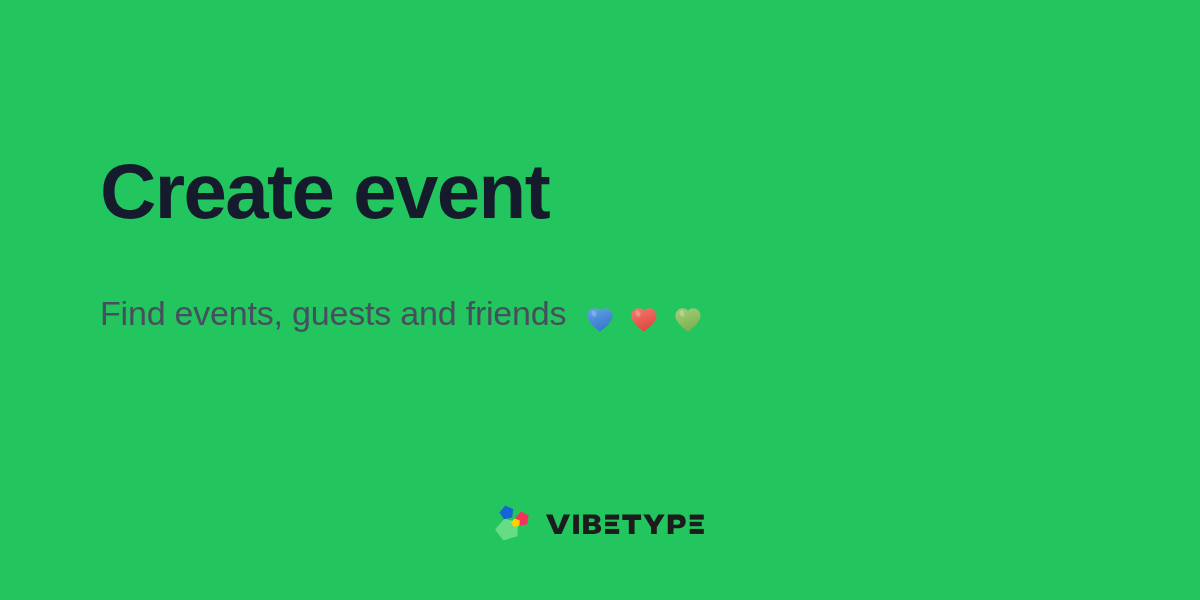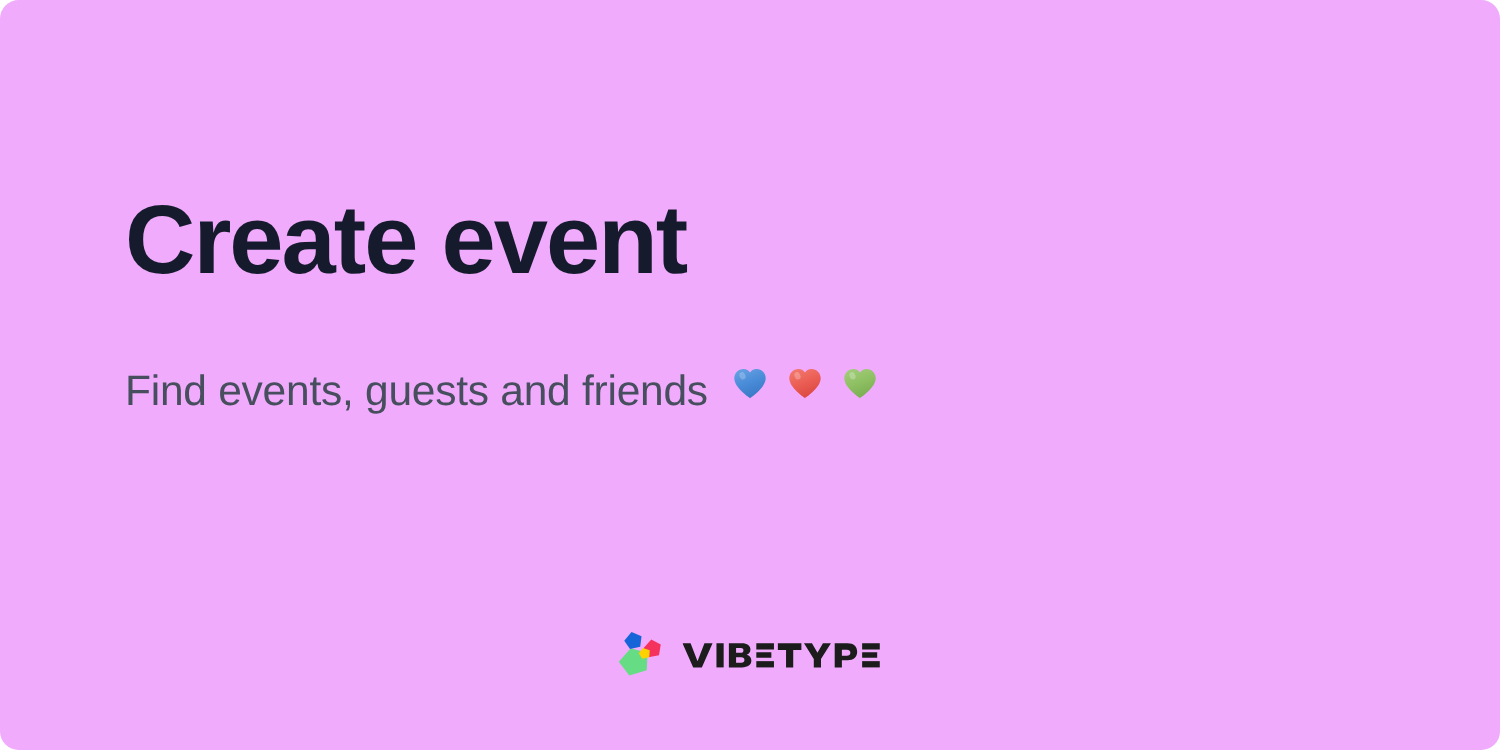--- a/index.html
+++ b/index.html
@@ -11,22 +11,21 @@
     height: 600px;
     background: #ffffff;
     font-family: "Liberation Sans", sans-serif;
     overflow: hidden;
     position: relative;
   }
 
   .card {
     position: absolute;
     inset: 0;
-    background: #f0abfc;
-    border-radius: 15px;
+    background: #22c55e;
   }
 
   
   .text-block {
     position: absolute;
     left: 100px;
     top: 152px;
     width: 940px;
   }
 
@@ -45,21 +44,21 @@
     font-family: "Liberation Sans", sans-serif;
     font-size: 34px;
     font-weight: 400;
     letter-spacing: -0.2px;
     line-height: 1.25;
     color: #474e5e;
     margin: 0;
     padding-top: 62px;
     white-space: nowrap;
     display: flex;
-    align-items: flex-start;
+    align-items: flex-end;
   }
 
   .subtitle-text {
     display: inline-block;
   }
 
   .heart-row {
     display: inline-flex;
     align-items: center;
     gap: 14px;

